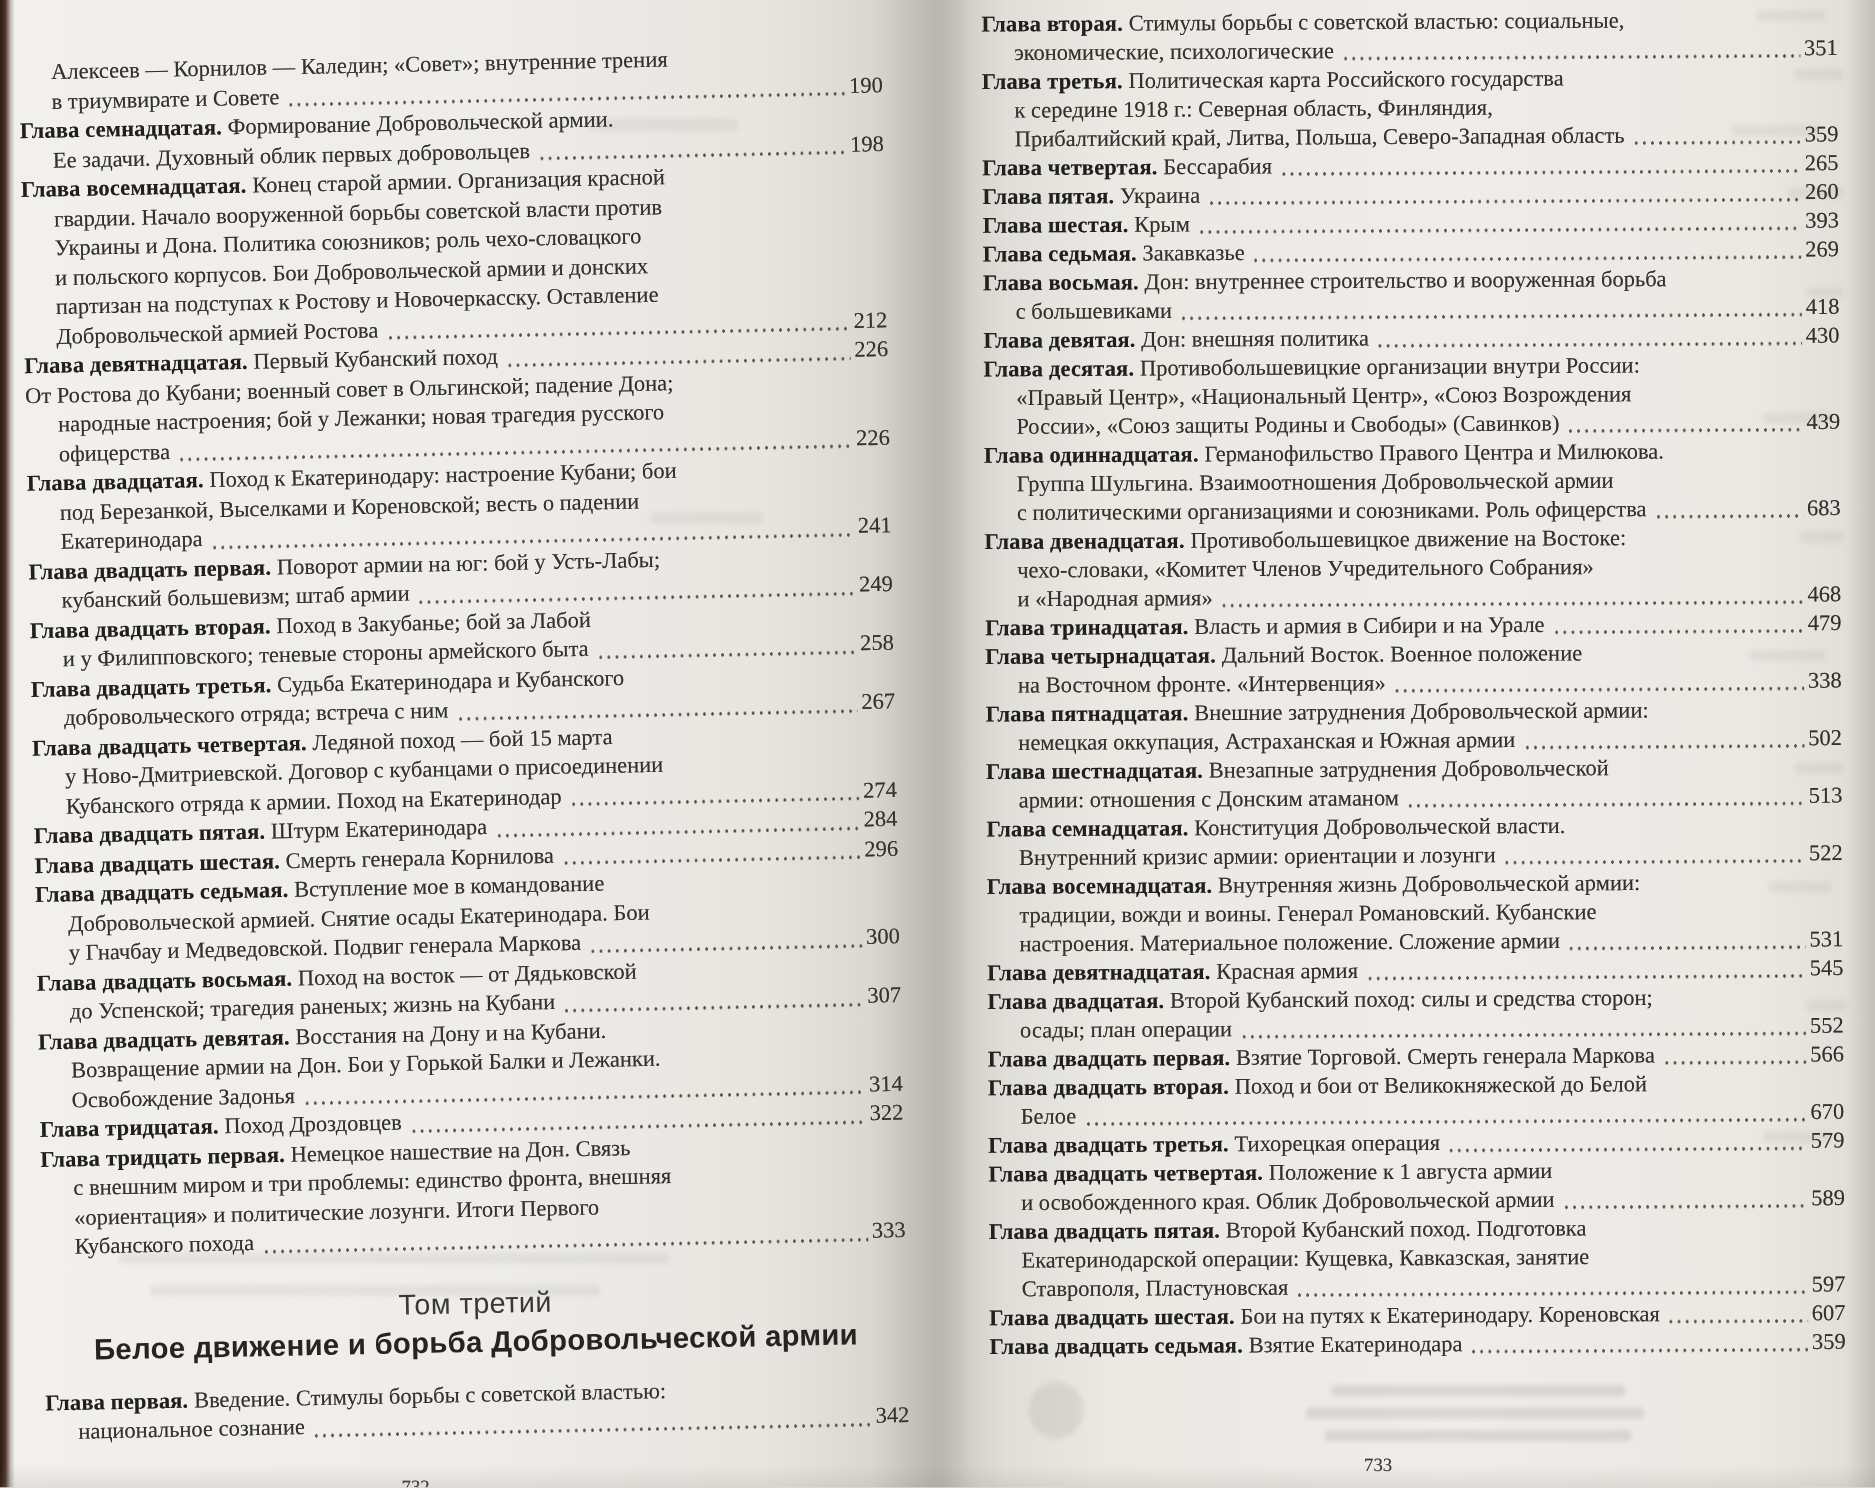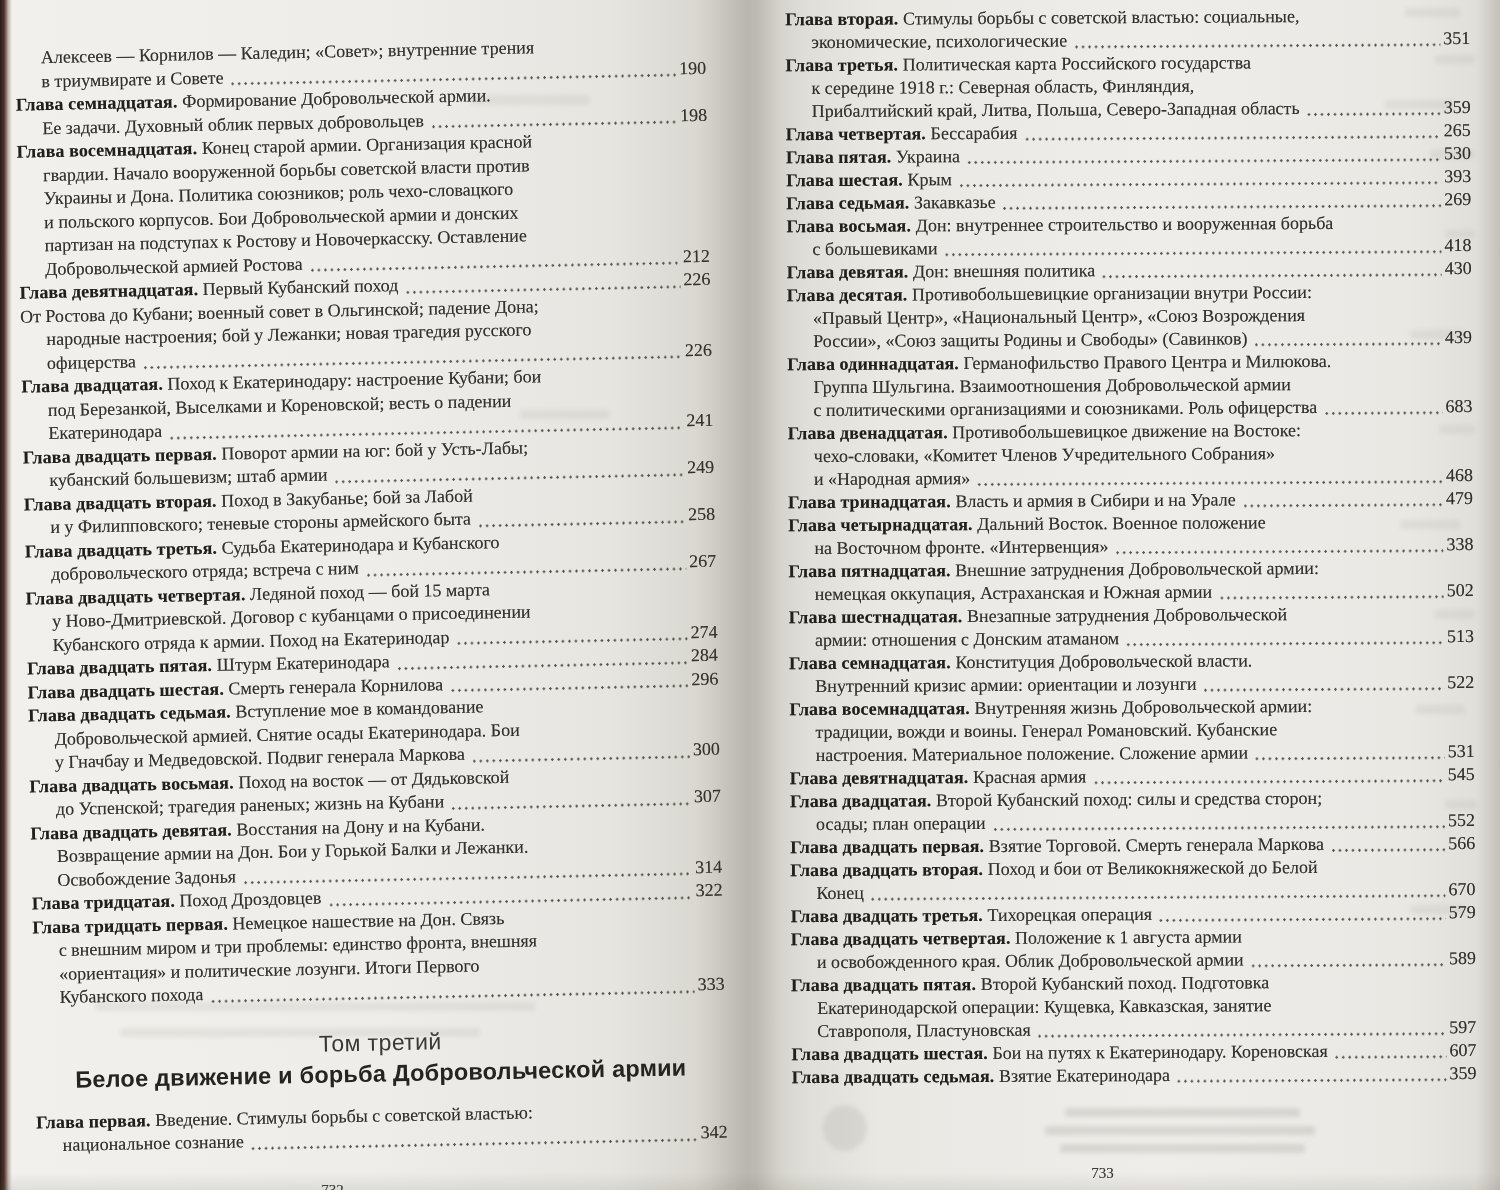--- a/index.html
+++ b/index.html
@@ -321,21 +321,21 @@
             <span class="toc-page">359</span>
           </div>
           <div class="toc-line">
             <span class="toc-text"><span class="toc-label">Глава четвертая. </span>Бессарабия</span>
             <span class="leader"></span>
             <span class="toc-page">265</span>
           </div>
           <div class="toc-line">
             <span class="toc-text"><span class="toc-label">Глава пятая. </span>Украина</span>
             <span class="leader"></span>
-            <span class="toc-page">530</span>
+            <span class="toc-page">260</span>
           </div>
           <div class="toc-line">
             <span class="toc-text"><span class="toc-label">Глава шестая. </span>Крым</span>
             <span class="leader"></span>
             <span class="toc-page">393</span>
           </div>
           <div class="toc-line">
             <span class="toc-text"><span class="toc-label">Глава седьмая. </span>Закавказье</span>
             <span class="leader"></span>
             <span class="toc-page">269</span>
@@ -449,21 +449,21 @@
           </div>
           <div class="toc-line">
             <span class="toc-text"><span class="toc-label">Глава двадцать первая. </span>Взятие Торговой. Смерть генерала Маркова</span>
             <span class="leader"></span>
             <span class="toc-page">566</span>
           </div>
           <div class="toc-line">
             <span class="toc-text"><span class="toc-label">Глава двадцать вторая. </span>Поход и бои от Великокняжеской до Белой</span>
           </div>
           <div class="toc-line indent">
-            <span class="toc-text">Конец</span>
+            <span class="toc-text">Белое</span>
             <span class="leader"></span>
             <span class="toc-page">670</span>
           </div>
           <div class="toc-line">
             <span class="toc-text"><span class="toc-label">Глава двадцать третья. </span>Тихорецкая операция</span>
             <span class="leader"></span>
             <span class="toc-page">579</span>
           </div>
           <div class="toc-line">
             <span class="toc-text"><span class="toc-label">Глава двадцать четвертая. </span>Положение к 1 августа армии</span>

